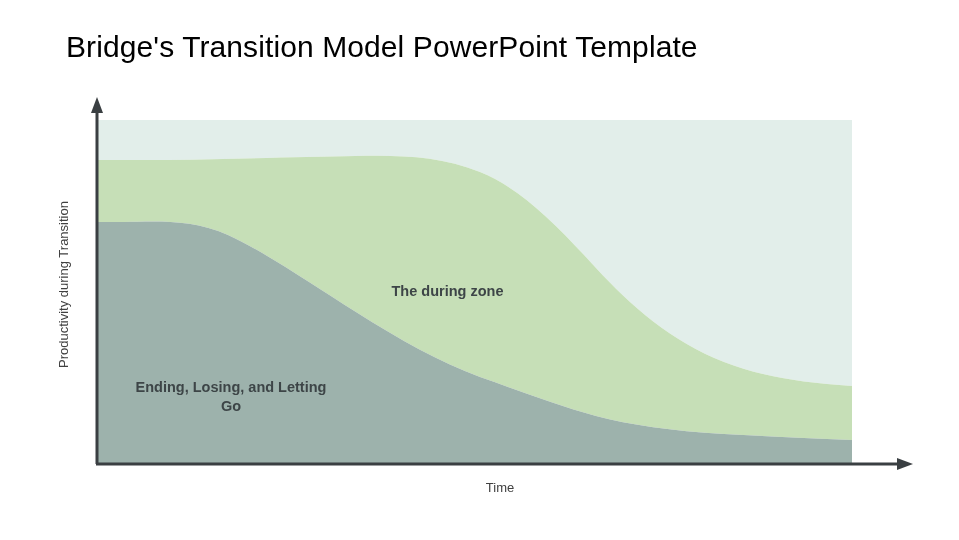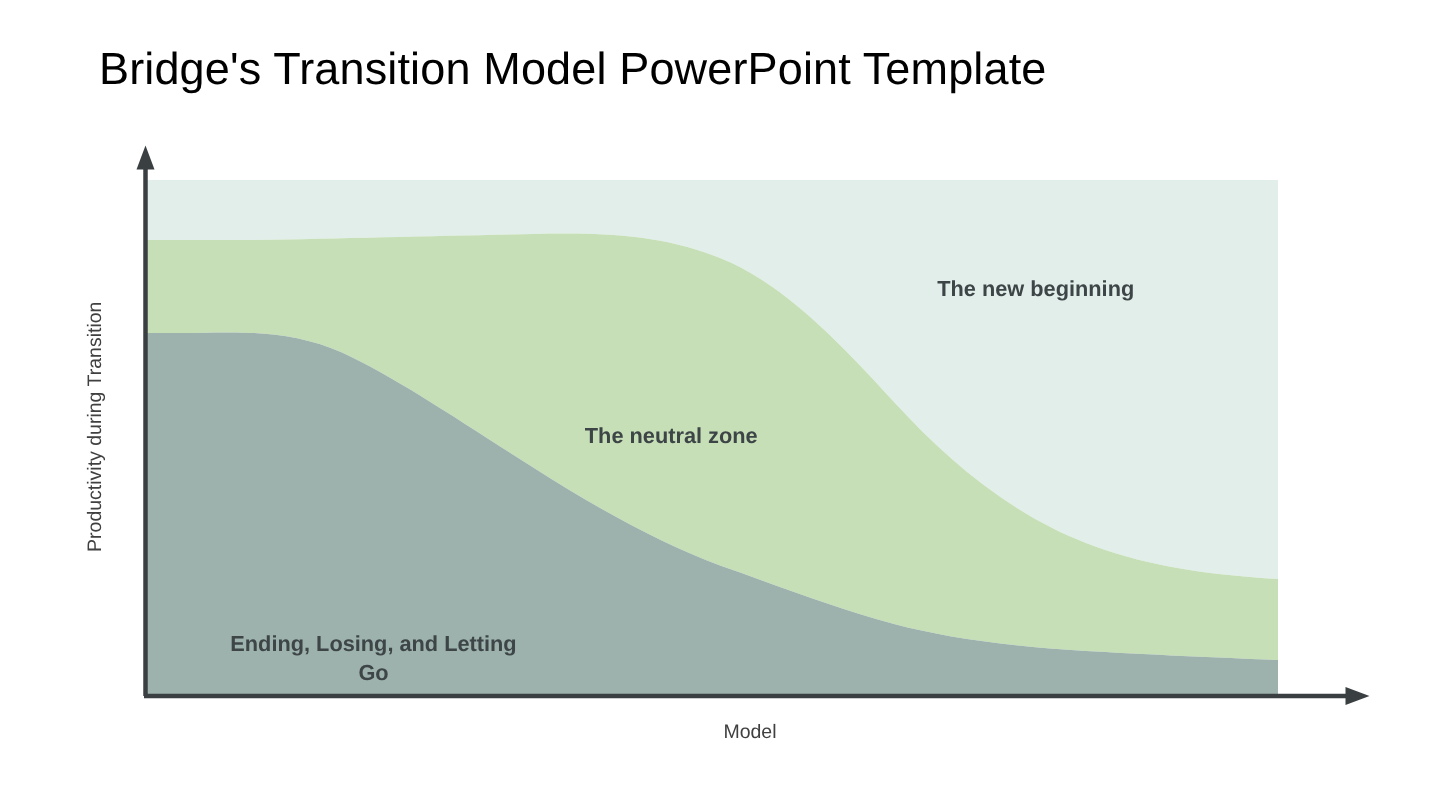--- a/index.html
+++ b/index.html
@@ -69,24 +69,23 @@
   
   .band-label {
     position: absolute;
     font-weight: bold;
     font-size: 14.5px;
     color: #3d4547;
     text-align: center;
     line-height: 1.28;
   }
   #label-ending {
-    left: 149px;
+    left: 131px;
     top: 378px;
     width: 200px;
-    margin-top: 43px;
   }
   #label-neutral {
     left: 375px;
     top: 282px;
     width: 145px;
   }
   #label-new-beginning {
     left: 588px;
     top: 184px;
     width: 205px;
@@ -144,20 +143,19 @@
       <polygon points="97,97 91,113 103,113" fill="#3a3f42"></polygon>
     </g>
 
     <g>
       <line x1="96" y1="464" x2="900" y2="464" stroke="#3a3f42" stroke-width="3"></line>
       <polygon points="913,464 897,458 897,470" fill="#3a3f42"></polygon>
     </g>
   </svg>
 
   <div id="y-axis-title">Productivity during Transition</div>
-  <div id="x-axis-title">Model</div>
+  <div id="x-axis-title">Time</div>
 
   <div class="band-label" id="label-ending" style="color: rgb(61, 69, 71);">Ending, Losing, and Letting Go</div>
-  <div class="band-label" id="label-neutral" style="color: rgb(61, 69, 71);">The neutral zone</div>
-  <div class="band-label" id="label-new-beginning" style="color: rgb(61, 69, 71);">The new beginning</div>
+  <div class="band-label" id="label-neutral" style="color: rgb(61, 69, 71);">The during zone</div>
 </div>
 
 <div id="slide-title" style="color: rgb(0, 0, 0); margin-left: 16px;">Bridge's Transition Model PowerPoint Template</div>
 
 </body></html>

